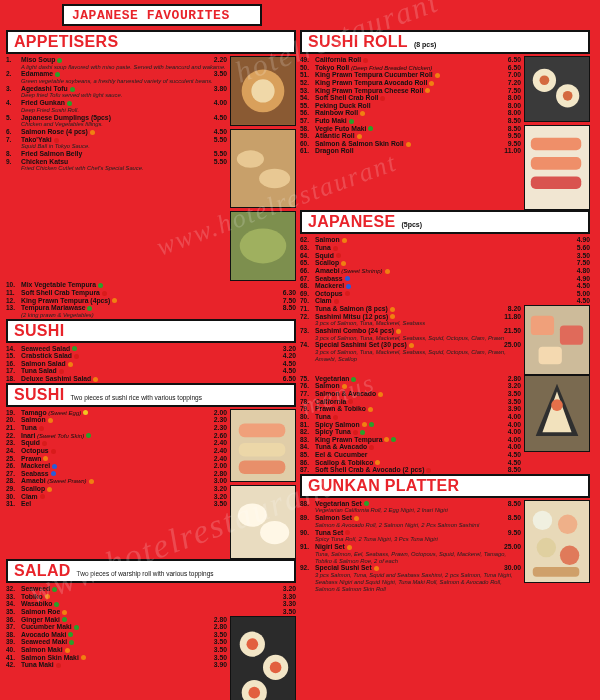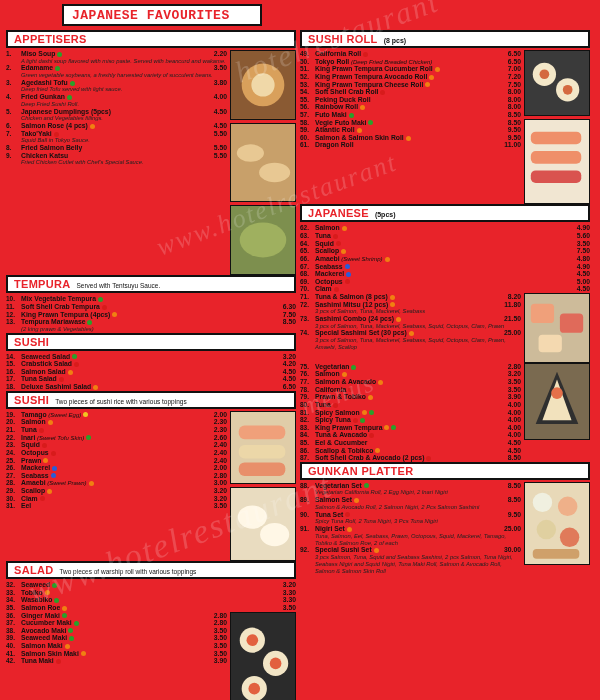--- a/index.html
+++ b/index.html
@@ -40,21 +40,21 @@
 
   .cols { display: flex; gap: 4px; position: relative; z-index: 5; }
   .col { width: 290px; }
 
   .sect-head {
     background: #fff; border: 2px solid #111;
     display: flex; align-items: baseline; gap: 6px;
     padding: 1px 6px; margin-bottom: 2px;
   }
   .sect-head h2 {
-    color: #e8232a; font-size: 11px; font-weight: bold; letter-spacing: .3px;
+    color: #e8232a; font-size: 16px; font-weight: bold; letter-spacing: .3px;
     font-family: "Liberation Sans", sans-serif;
   }
   .sect-head .sub { color: #111; font-size: 7px; font-weight: bold; }
   .sect-head .sub.note { font-weight: normal; font-size: 6.5px; }
 
   .block { display: flex; gap: 3px; }
   .list { flex: 1 1 auto; }
   .photo-col { width: 66px; display: flex; flex-direction: column; gap: 3px; }
   .photo { width: 66px; border: 1px solid #111; display:block; }
 
@@ -170,24 +170,20 @@
               <ellipse cx="20" cy="30" rx="14" ry="9" fill="#e8c893"></ellipse>
               <ellipse cx="45" cy="50" rx="16" ry="10" fill="#e8c893"></ellipse>
             </svg>
           <svg class="photo ph5" viewBox="0 0 66 70">
               <rect width="66" height="70" fill="#7d8f4e"></rect>
               <ellipse cx="33" cy="35" rx="24" ry="18" fill="#9fb05f"></ellipse>
             </svg>
         </div>
       </div>
 
-      <div class="sect-head">
-        <h2>TEMPURA</h2>
-        <span class="sub note">Served with Tentsuyu Sauce.</span>
-      </div>
       <div class="block">
         <div class="list">
             <div class="row">
               <span class="num">10.</span>
               <span class="nm"><span>Mix Vegetable Tempura</span><span class="dot d-green"></span></span>
               <span class="pr"></span>
             </div>
             <div class="row">
               <span class="num">11.</span>
               <span class="nm"><span>Soft Shell Crab Tempura</span><span class="dot d-red"></span></span>

